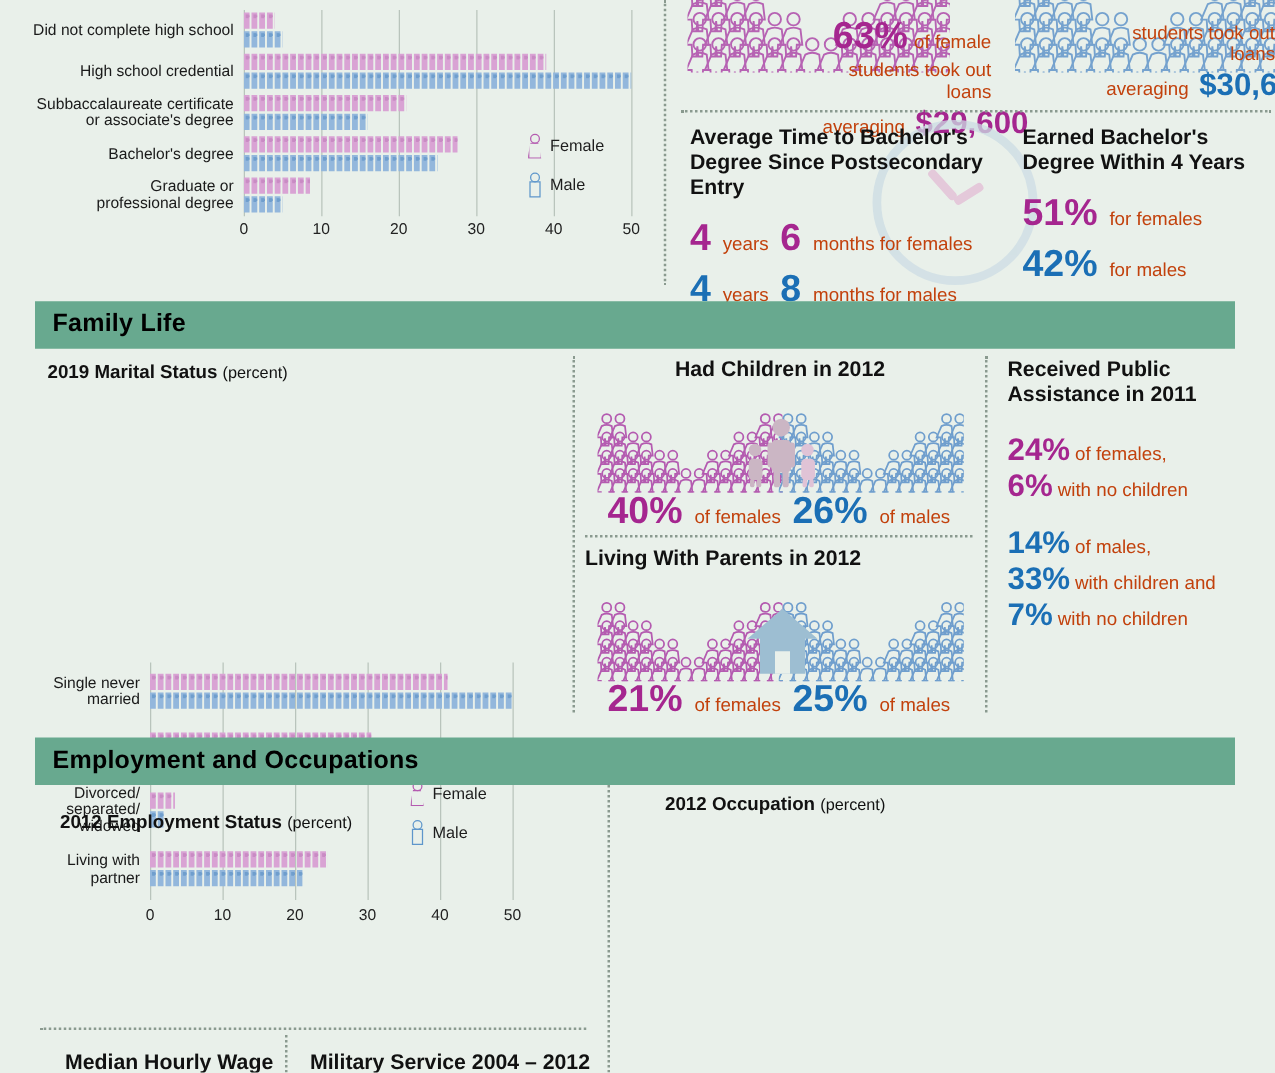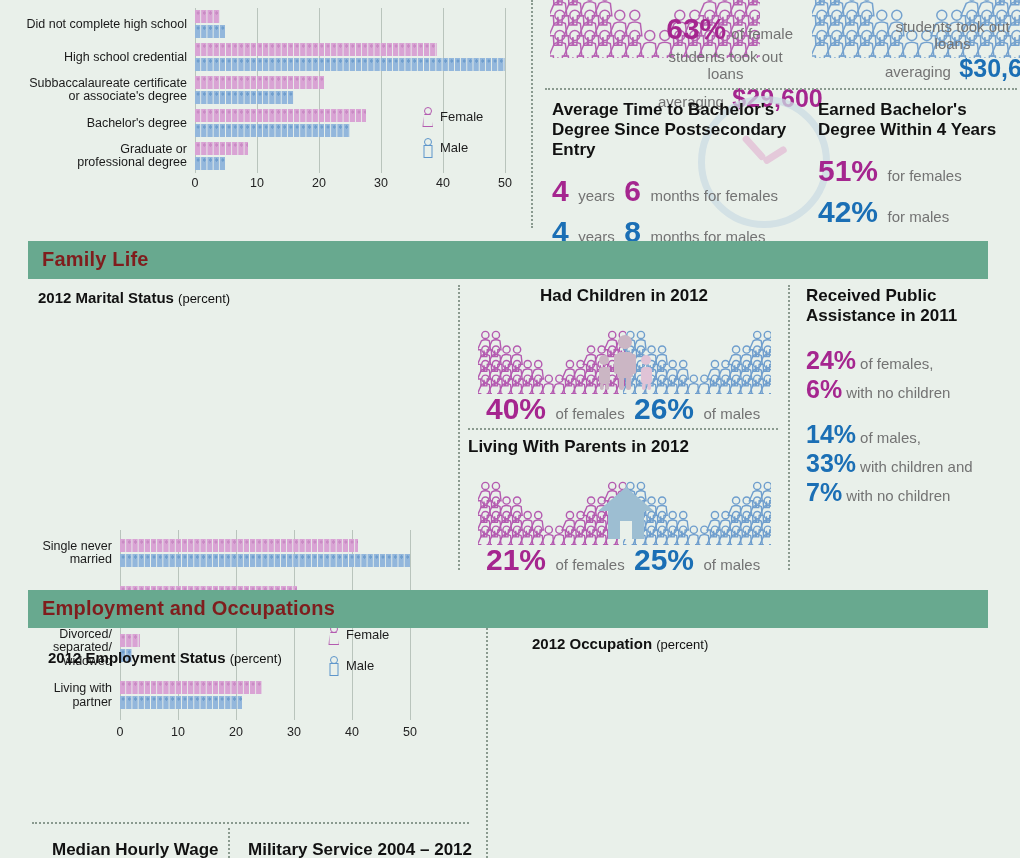--- a/index.html
+++ b/index.html
@@ -11,21 +11,21 @@
     overflow:hidden;
     position:relative;
   }
   .page{position:relative;width:1020px;height:858px;overflow:hidden;}
 
   
   .abs{position:absolute;}
   .purple{color:#a5268f;}
   .blue{color:#1b6fb5;}
   .sec-bar{
-    background:#68a98f;color:#7f1d1d;
+    background:#68a98f;color:#000000;
     font-size:20px;font-weight:bold;
     padding:7px 0 8px 14px;
     letter-spacing:.2px;
   }
   .chart-title{font-size:15px;font-weight:bold;color:#111;}
   .chart-title span.sub{font-size:13px;font-weight:normal;}
 
   
   .chart{position:relative;}
   .plot{position:relative;}
@@ -56,21 +56,21 @@
   .legend .ic.f{color:#b45bb0;}
   .legend .ic.m{color:#5e96cb;}
 
   
   .doth{position:absolute;height:0;border-top:2px dotted #8a9a8f;}
   .dotv{position:absolute;width:0;border-left:2px dotted #8a9a8f;}
 
   
   .bignum{font-size:30px;font-weight:bold;line-height:1;}
   .midnum{font-size:25px;font-weight:bold;line-height:1;}
-  .statline{font-size:15px;color:#737373;text-align:center;}
+  .statline{font-size:15px;color:#c2410c;}
   .panel-h{font-size:17px;font-weight:bold;color:#111;line-height:1.18;}
 
   .clock{position:absolute;border-radius:50%;border:7px solid #ccdce4;opacity:.75;}
   .clock .hand{position:absolute;background:#e3bcd5;border-radius:3px;}
 
   .house{position:absolute;}
   .family-ic{position:absolute;}
 </style>
 </head>
 <body>
@@ -340,21 +340,21 @@
     </div>
     <div style="margin-top:11px;white-space:nowrap;">
       <span class="bignum blue">42%</span>
       <span class="statline" style="margin-left:5px;">for males</span>
     </div>
   </div>
 
   <div class="sec-bar abs" style="left:28px;top:241px;width:960px;box-sizing:border-box;">Family Life</div>
 
   <div class="chart-title abs" style="left:38px;top:289px;">
-    <span>2012 Marital Status</span>
+    <span>2019 Marital Status</span>
     <span class="sub">(percent)</span>
   </div>
 
   <div class="chart abs" style="left:0px;top:320px;width:450px;height:230px;">
     <div class="plot" id="mar-plot" style="position:absolute;left:120px;top:10px;width:290px;height:190px;">
         <div class="gridline" style="left: 0px; height: 190px;"></div>
         <div class="gridline" style="left: 58px; height: 190px;"></div>
         <div class="gridline" style="left: 116px; height: 190px;"></div>
         <div class="gridline" style="left: 174px; height: 190px;"></div>
         <div class="gridline" style="left: 232px; height: 190px;"></div>

